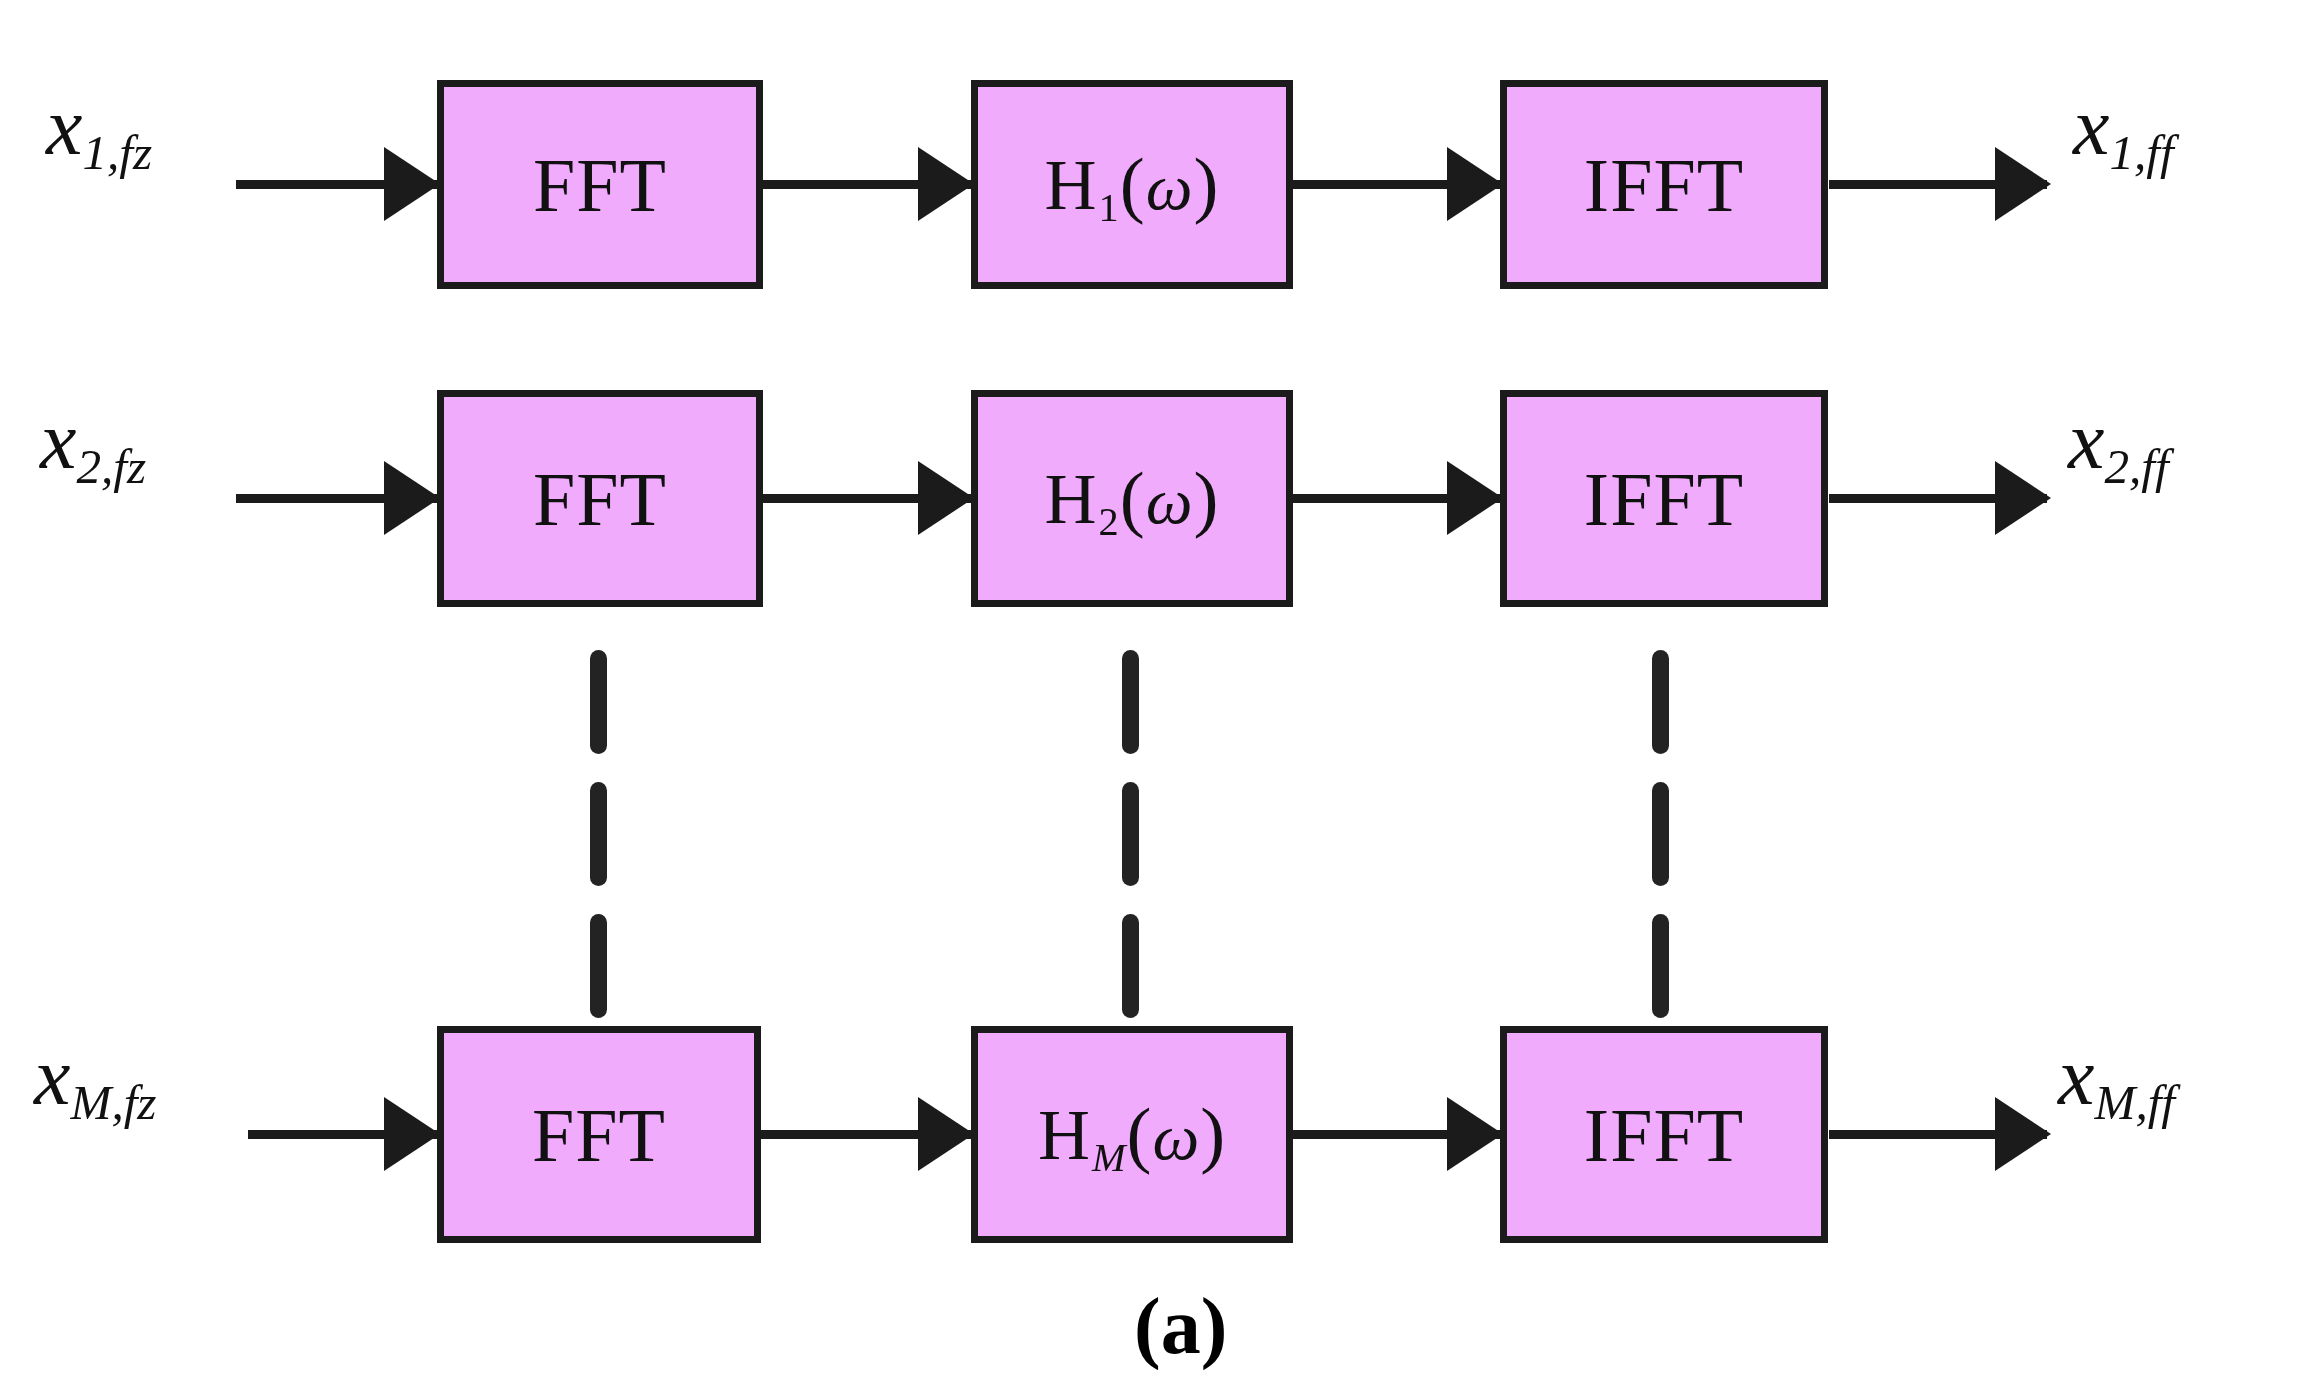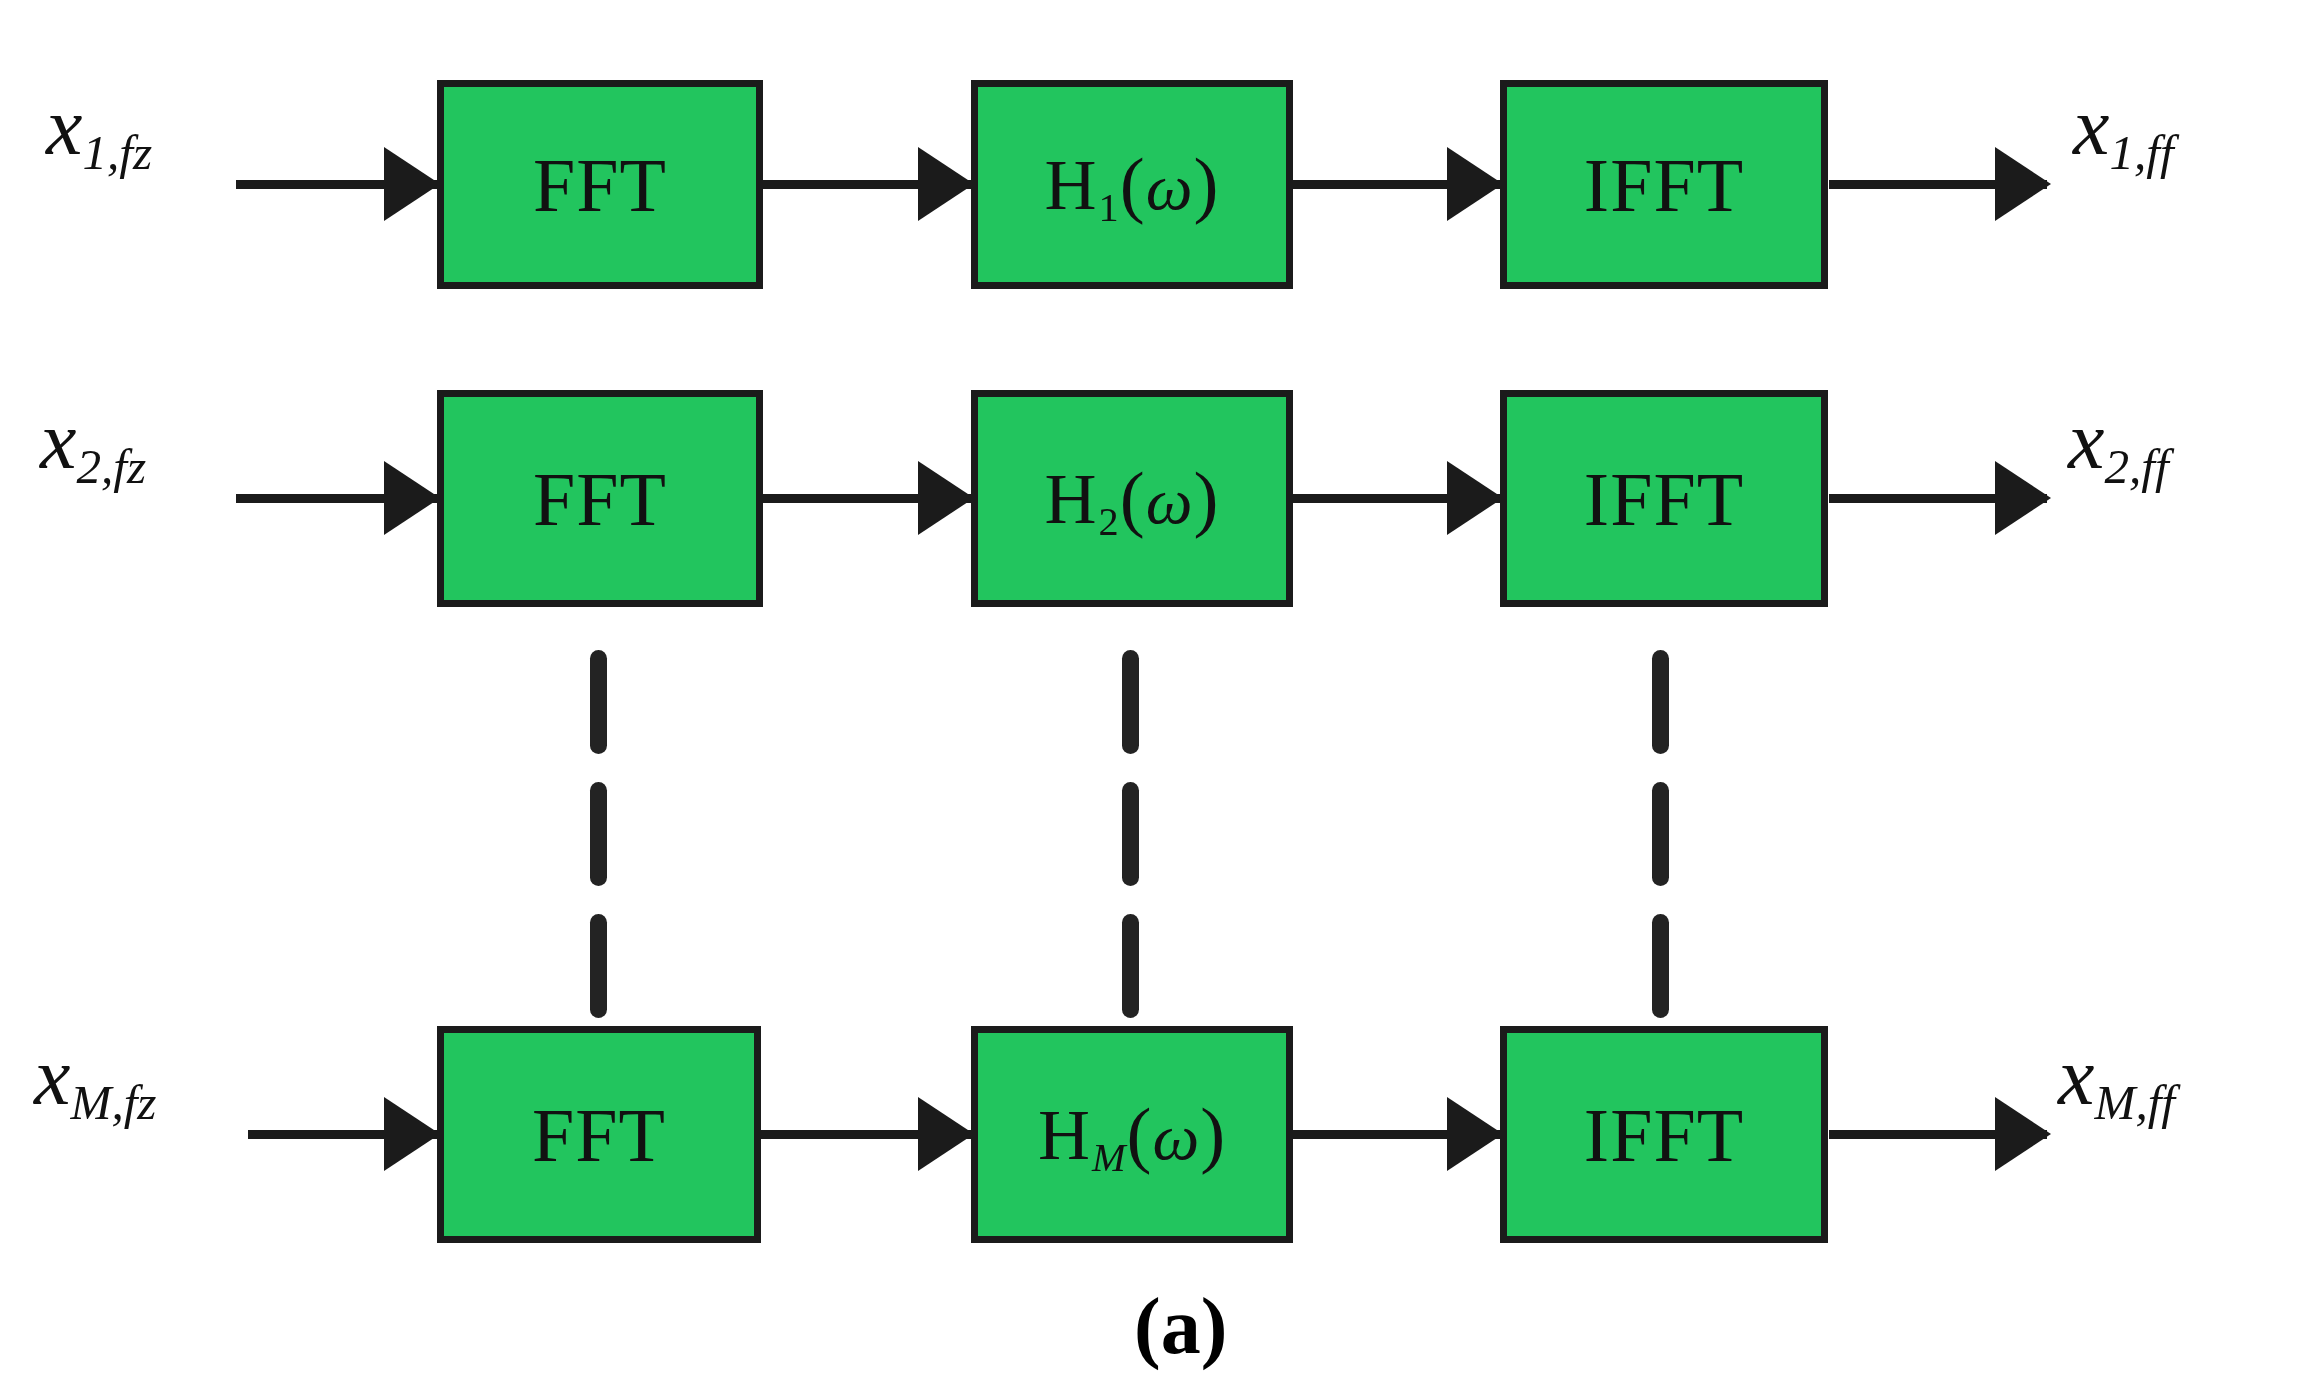--- a/index.html
+++ b/index.html
@@ -14,21 +14,21 @@
     background: #ffffff;
     overflow: hidden;
     font-family: "Liberation Serif", "DejaVu Serif", serif;
   }
 
   
   .blk {
     position: absolute;
     box-sizing: border-box;
     border: 7px solid #1b1b1b;
-    background: #22c55e;
+    background: #f0abfc;
     display: flex;
     align-items: center;
     justify-content: center;
     color: #111111;
     line-height: 1;
   }
   .blk .blabel {
     font-family: "Liberation Serif", "DejaVu Serif", serif;
     font-size: 76px;
     letter-spacing: 1px;

